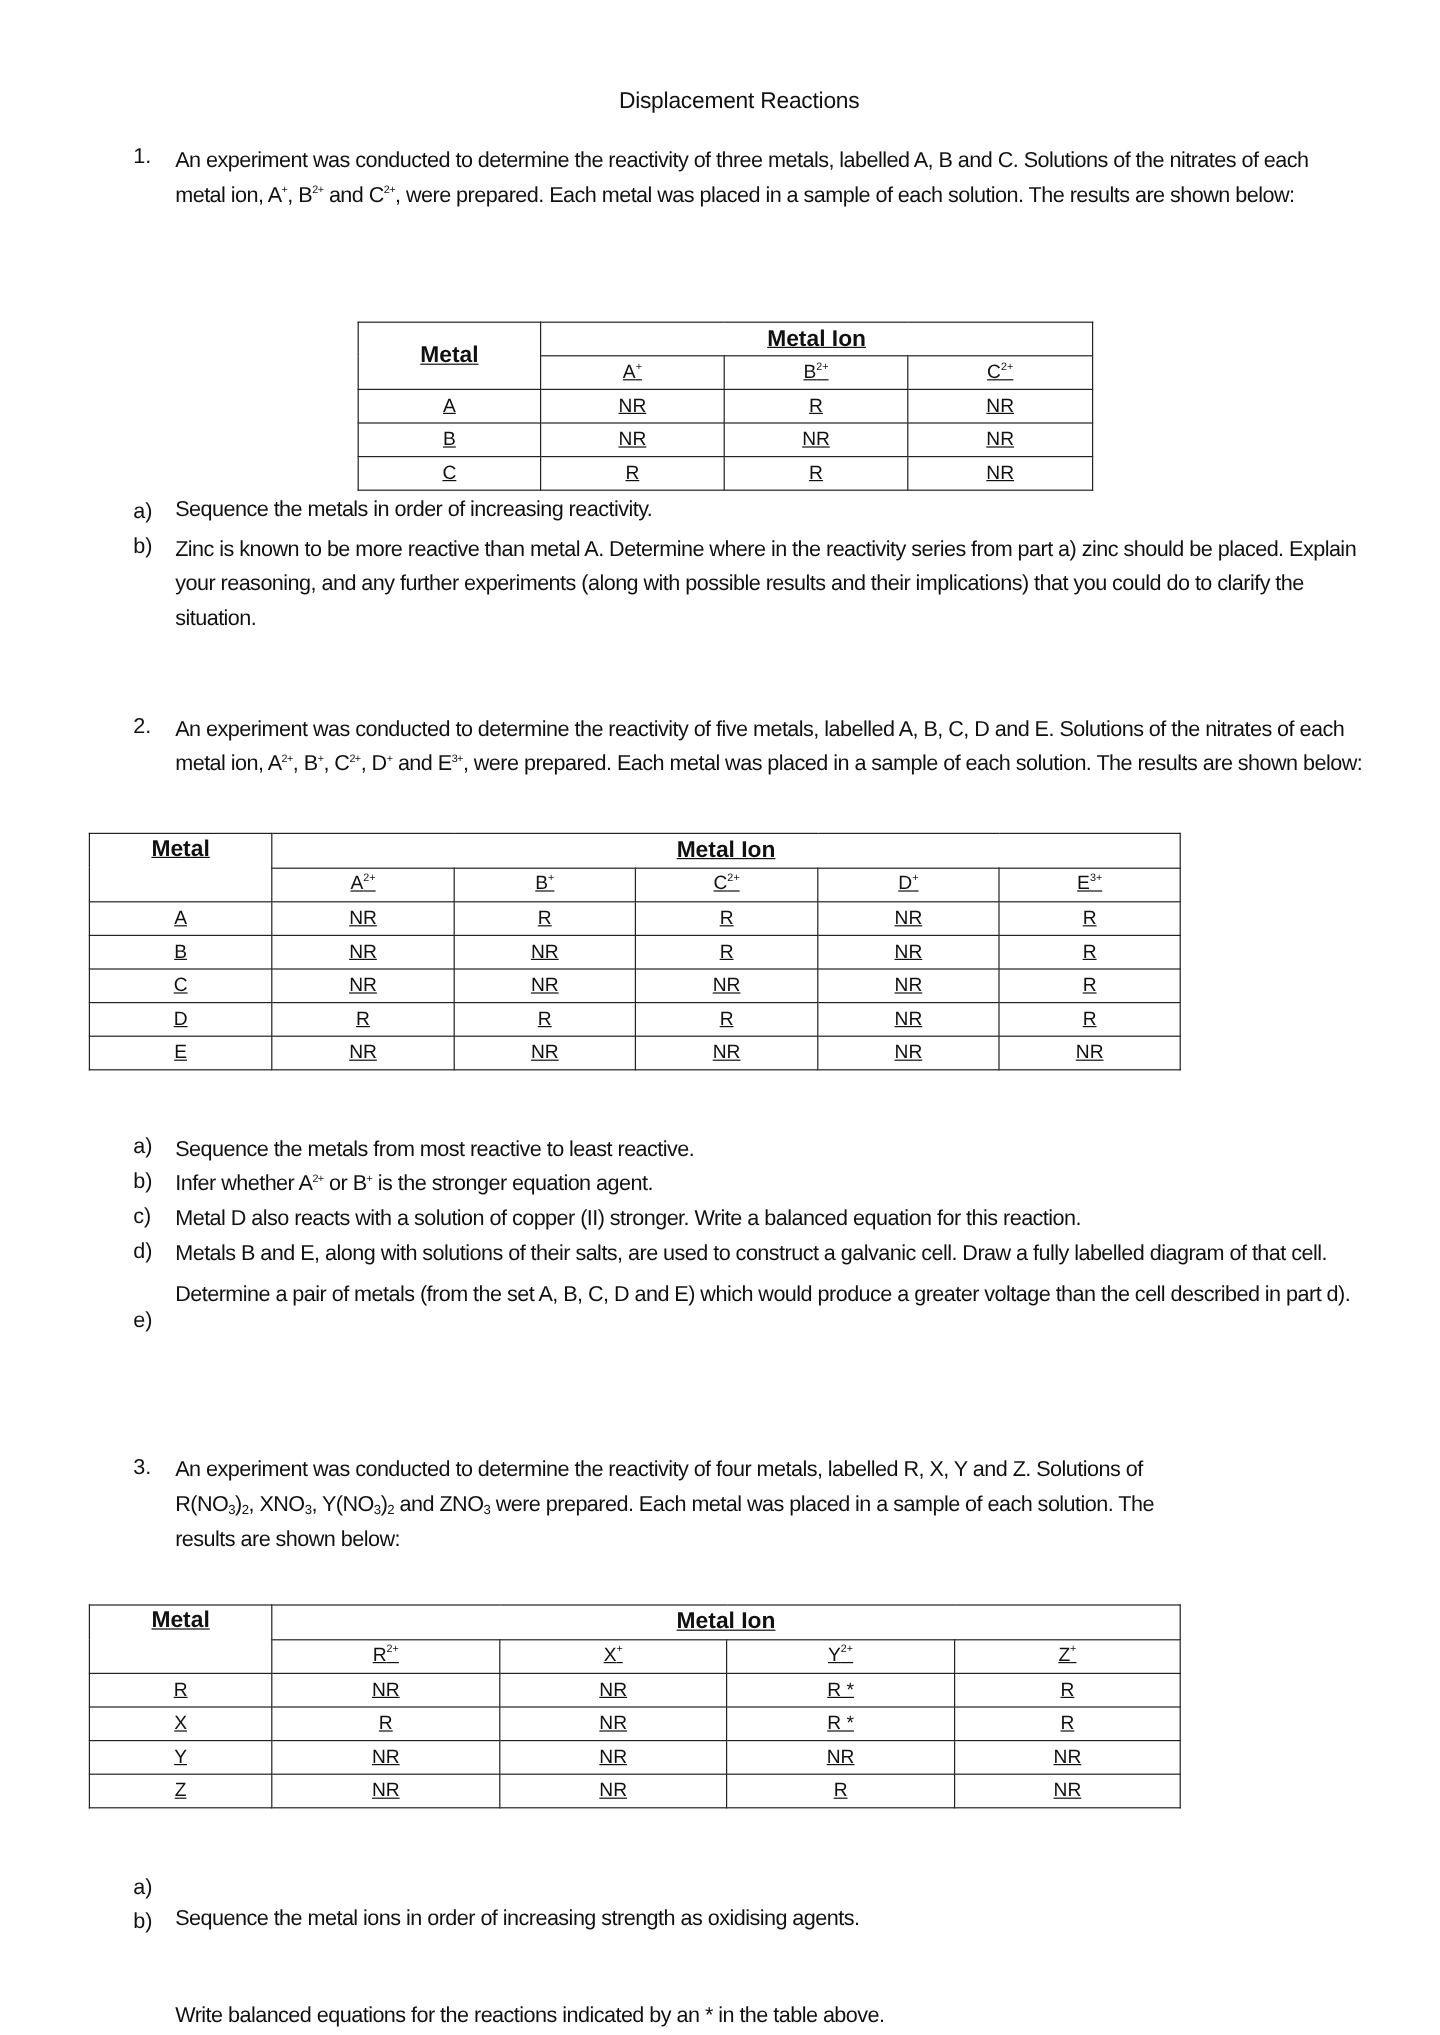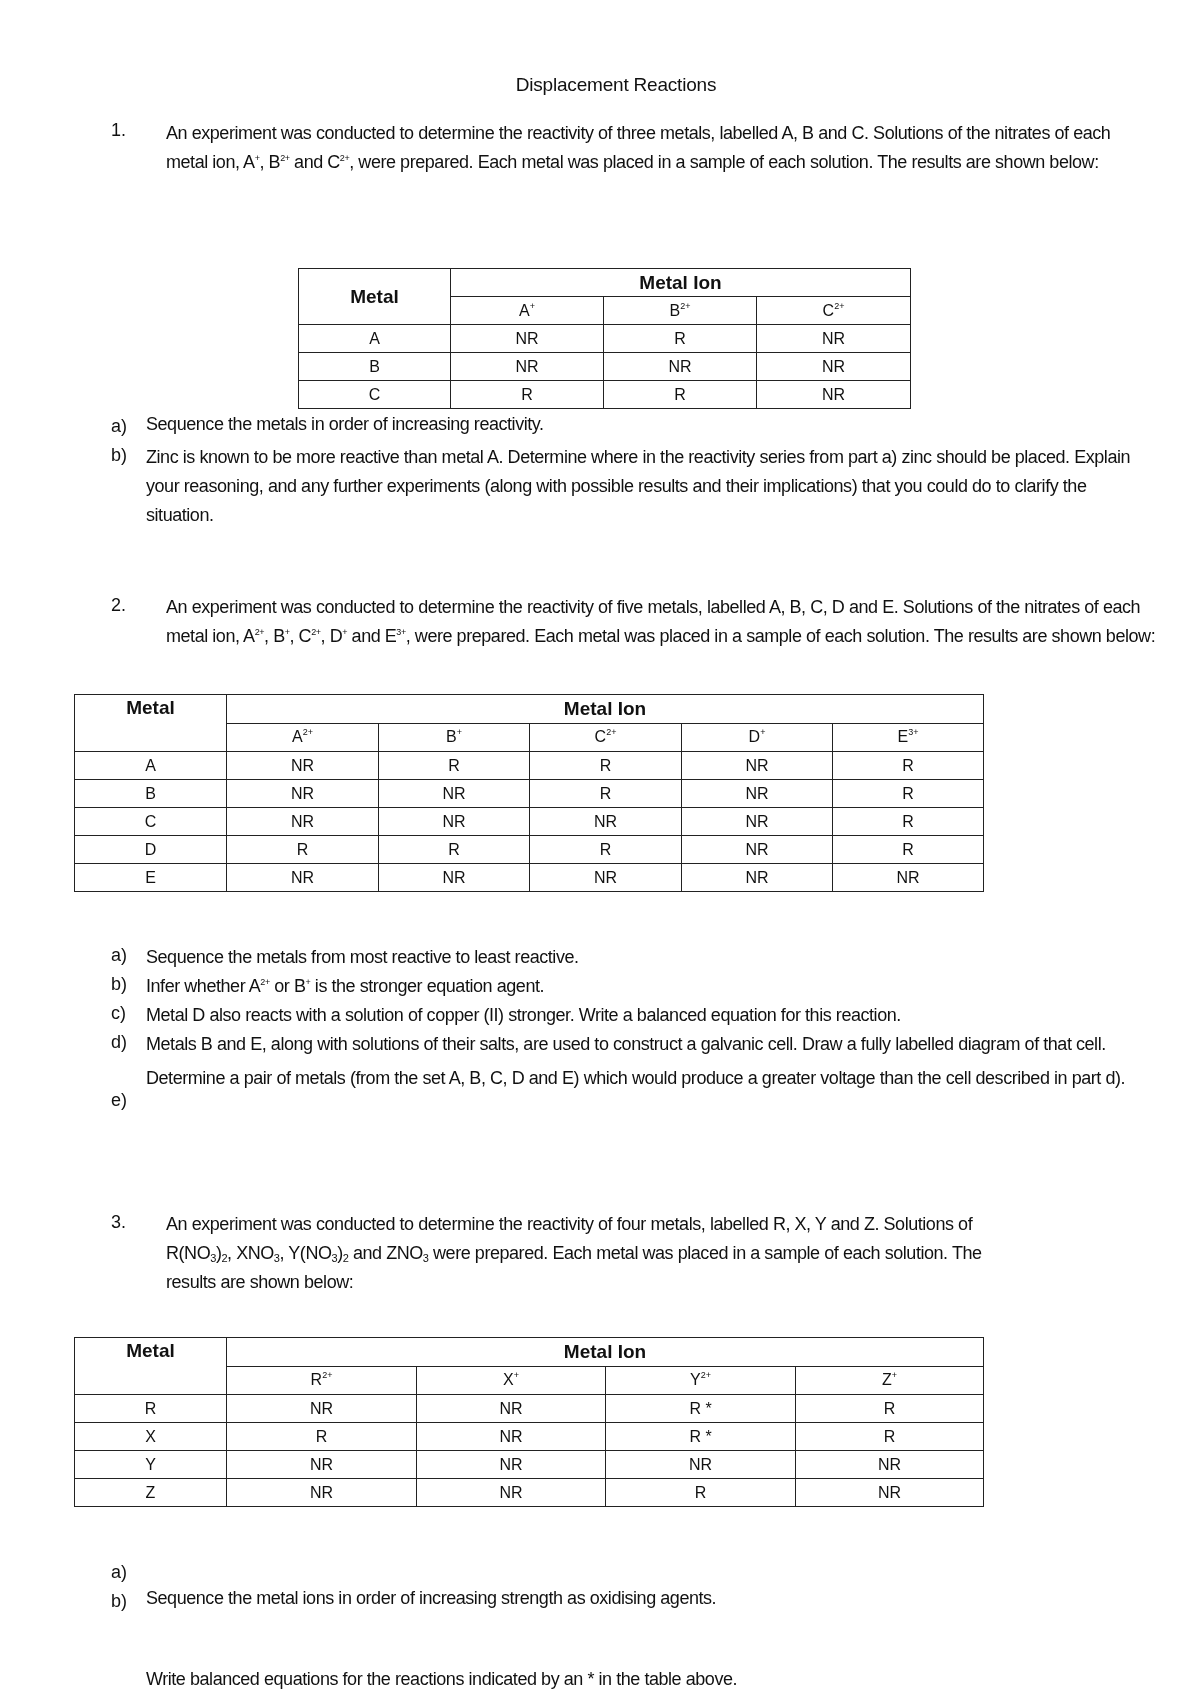--- a/index.html
+++ b/index.html
@@ -9,33 +9,34 @@
       color: #111111; font-size: 18px;
     }
     .abs { position: absolute; }
     .title {
       left: 0; width: 1152px; top: 74px; text-align: center;
       font-weight: normal; font-size: 19px; letter-spacing: -0.2px; margin-left: 40px;
     }
     .qnum { position: absolute; left: 111px; font-size: 18px; }
     .para {
       position: absolute; left: 146px; width: 990px;
-      font-size: 18px; line-height: 29px; letter-spacing: -0.45px; margin-left: 20px;
+      font-size: 18px; line-height: 29px; letter-spacing: -0.45px;
     }
     .sub { position: absolute; left: 111px; font-size: 18px; }
     .subtext {
       position: absolute; left: 146px; width: 990px;
       font-size: 18px; line-height: 29px; letter-spacing: -0.45px;
     }
     sup { font-size: 9px; vertical-align: 7px; line-height: 0; }
     sub { font-size: 11px; vertical-align: -3px; line-height: 0; }
 
     table.rt {
       position: absolute; border-collapse: collapse; table-layout: fixed;
       font-size: 16px;
+      text-decoration: underline;
     }
     table.rt td {
       border: 1.5px solid #222; text-align: center; padding: 0;
       height: 27px;
     }
     table.rt td.hdr { font-weight: bold; font-size: 19px; }
     table.rt td.metalhdr { vertical-align: top; padding-top: 2px; }
     table.rt td.metalhdr.mid { vertical-align: middle; padding-top: 0; }
   </style>
 </head>

